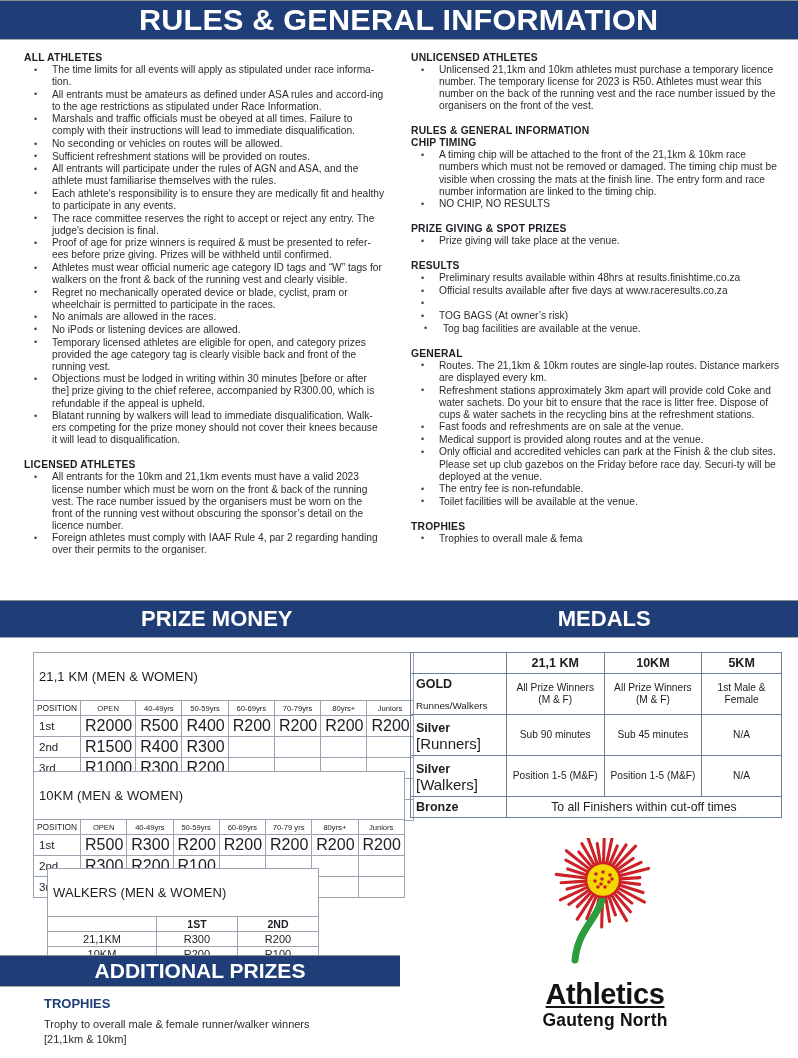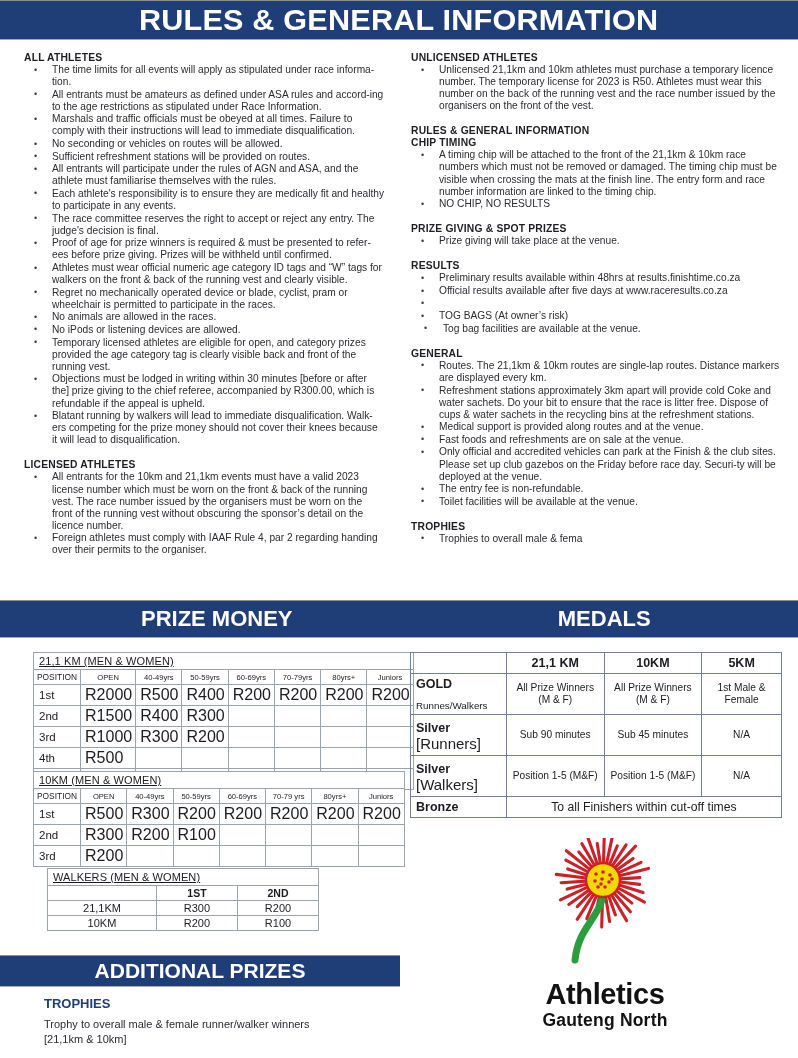--- a/index.html
+++ b/index.html
@@ -88,23 +88,22 @@
     background: #fff;
   }
   table.grid td, table.grid th {
     border: 1px solid #9aa3b0;
     padding: 1px 3px;
     font-weight: normal;
     text-align: left;
     white-space: nowrap;
   }
   .tbl-title {
-    font-weight: bold; font-size: 11px; letter-spacing: 0.1px;
-    padding: 2px 5px !important;
-    text-decoration: underline;
+    font-weight: bold; font-size: 13px; letter-spacing: 0.1px;
+    padding: 16px 5px !important;
   }
   .colhead { font-weight: bold; font-size: 7.6px; text-align: center !important; }
   .colhead.wide { font-size: 8.4px; text-align: left !important; }
   .poscell { font-size: 11.5px; padding-left: 5px !important; }
   .moneycell { font-size: 16px; text-align: left !important; padding-left: 4px !important; }
 
   .t211 { position: absolute; left: 33px; top: 8px; width: 340px; }
   .t211 td { height: 15px; }
   .t10 { position: absolute; left: 33px; top: 127px; width: 340px; }
   .t10 td { height: 15px; }
@@ -137,21 +136,21 @@
 
   
   .addl { position: absolute; left: 44px; top: 996px; width: 340px; }
   .addl .h { color: #1f3e78; font-weight: bold; font-size: 13px; margin-bottom: 6px; }
   .addl .l { font-size: 11px; line-height: 15px; color: #2b2b33; }
 
   
   .logo { position: absolute; left: 500px; top: 838px; width: 210px; height: 216px; }
   .logo .txt1 {
     position: absolute; left: 0; top: 140px; width: 210px; text-align: center;
-    font-size: 29px; font-weight: bold; color: #121212; letter-spacing: -0.4px;
+    font-size: 29px; font-weight: bold; color: #121212; letter-spacing: -0.4px; text-decoration: underline;
   }
   .logo .txt2 {
     position: absolute; left: 0; top: 172px; width: 210px; text-align: center;
     font-size: 17.5px; font-weight: bold; color: #121212; letter-spacing: 0.2px;
   }
 </style>
 </head>
 <body>
 
 <div class="page">
@@ -207,22 +206,22 @@
           <li>Preliminary results available within 48hrs at results.finishtime.co.za</li>
           <li>Official results available after five days at www.raceresults.co.za</li>
           <li class="blank"></li>
           <li>TOG BAGS (At owner’s risk)</li>
           <li class="indented"> Tog bag facilities are available at the venue.</li>
         </ul>
         <div class="sec-head spaced">GENERAL</div>
         <ul class="bullets">
           <li>Routes. The 21,1km &amp; 10km routes are single-lap routes. Distance markers are displayed every km.</li>
           <li>Refreshment stations approximately 3km apart will provide cold Coke and water sachets. Do your bit to ensure that the race is litter free. Dispose of cups &amp; water sachets in the recycling bins at the refreshment stations.</li>
+          <li>Fast foods and refreshments are on sale at the venue.</li>
           <li>Medical support is provided along routes and at the venue.</li>
-          <li>Fast foods and refreshments are on sale at the venue.</li>
           <li>Only official and accredited vehicles can park at the Finish &amp; the club sites. Please set up club gazebos on the Friday before race day. Securi-ty will be deployed at the venue.</li>
           <li>The entry fee is non-refundable.</li>
           <li>Toilet facilities will be available at the venue.</li>
         </ul>
         <div class="sec-head spaced">TROPHIES</div>
         <ul class="bullets">
           <li>Trophies to overall male &amp; fema</li>
         </ul>
       </div>
   </div>

